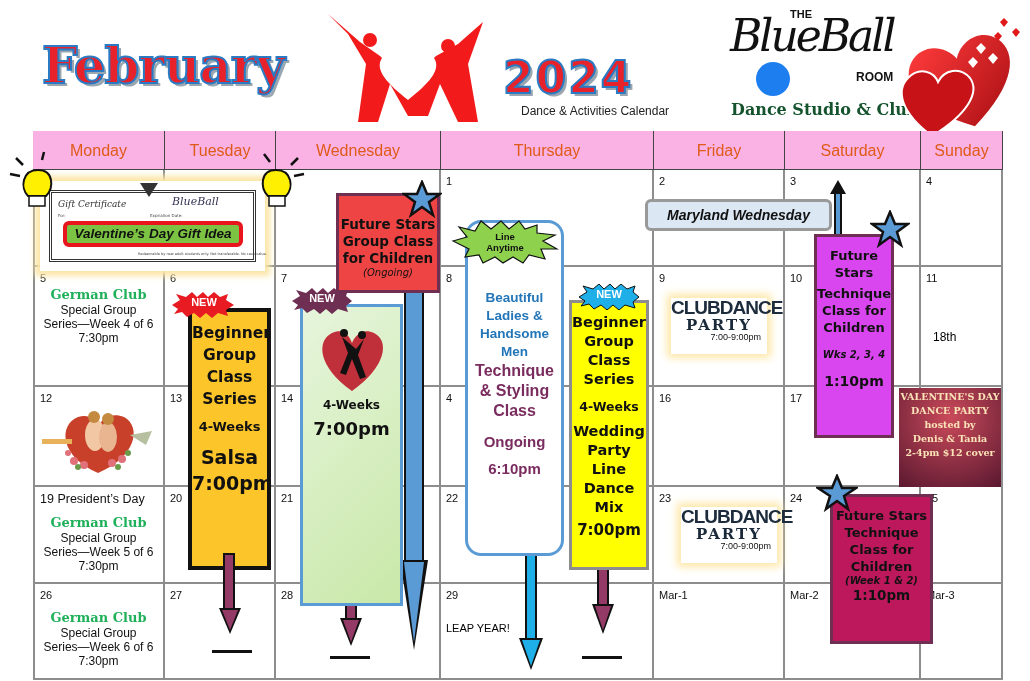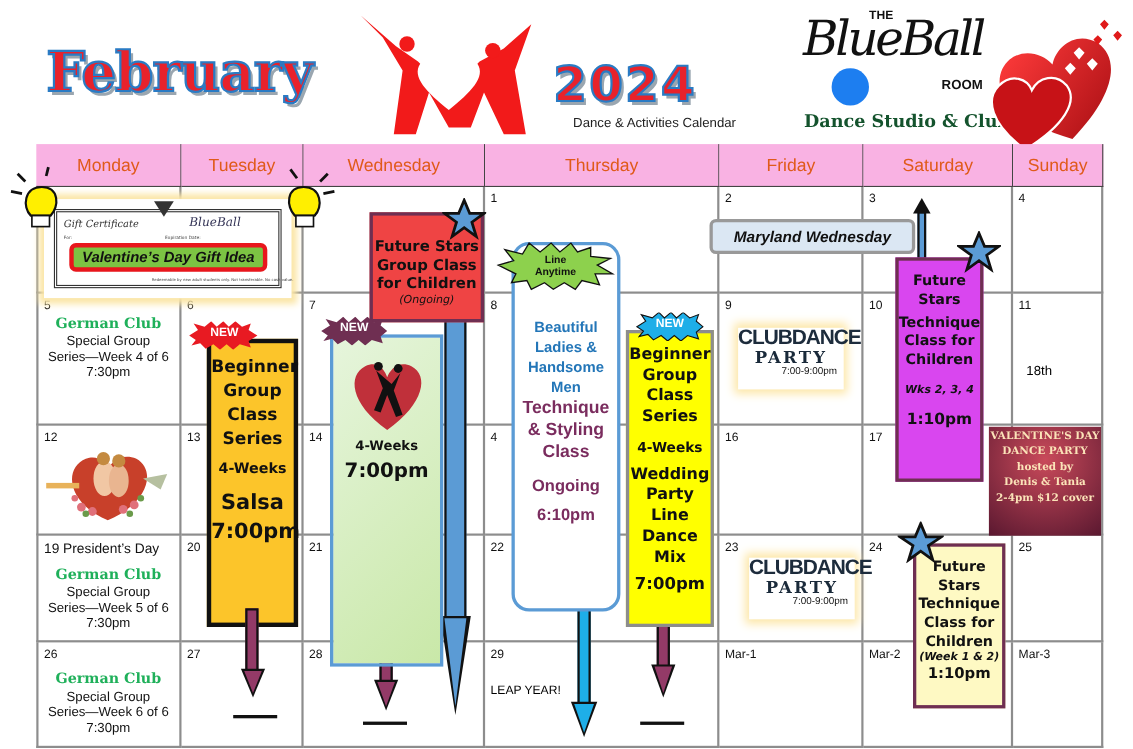--- a/index.html
+++ b/index.html
@@ -343,21 +343,21 @@
 <div class="box" style="left:814px;top:234px;width:80px;height:204px;background:#d946ef;border:3px solid #6f2f52;font-size:13px;line-height:17px;padding-top:10px">
   <div>Future Stars</div>
   <div style="margin-top:4px">Technique Class for Children</div>
   <div style="font-style:italic;font-size:10px;margin-top:10px">Wks 2, 3, 4</div>
   <div style="font-size:14px;margin-top:10px">1:10pm</div>
 </div>
 <svg class="abs" style="left:870px;top:210px" width="40" height="38">
   <polygon points="20,2 25,14 38,14 27,22 31,35 20,27 9,35 13,22 2,14 15,14" fill="#5b9bd5" stroke="#111" stroke-width="2.5"></polygon>
 </svg>
 
-<div class="box" style="left:830px;top:494px;width:84px;height:150px;background:#fef9c3;border:3px solid #6f2f52;font-size:13px;line-height:17px;padding-top:10px">
+<div class="box" style="left:830px;top:494px;width:103px;height:150px;background:#be185d;border:3px solid #6f2f52;font-size:13px;line-height:17px;padding-top:10px">
   <div>Future Stars Technique Class for Children</div>
   <div style="font-style:italic;font-size:10px;line-height:12px">(Week 1 &amp; 2)</div>
   <div style="font-size:13.5px">1:10pm</div>
 </div>
 <svg class="abs" style="left:816px;top:474px" width="42" height="38">
   <polygon points="21,2 26,14 40,14 28,22 32,35 21,27 10,35 14,22 2,14 16,14" fill="#5b9bd5" stroke="#111" stroke-width="2.5"></polygon>
 </svg>
 
 <div class="abs" style="left:899px;top:388px;width:102px;height:99px;background:radial-gradient(circle at 50% 30%,#c94a5a,#5a1830);color:#fbe3b8;text-align:center;font-family:'DejaVu Serif',serif;font-weight:bold;font-size:9.5px;line-height:14px;padding-top:2px">
   <div>VALENTINE'S DAY</div>

